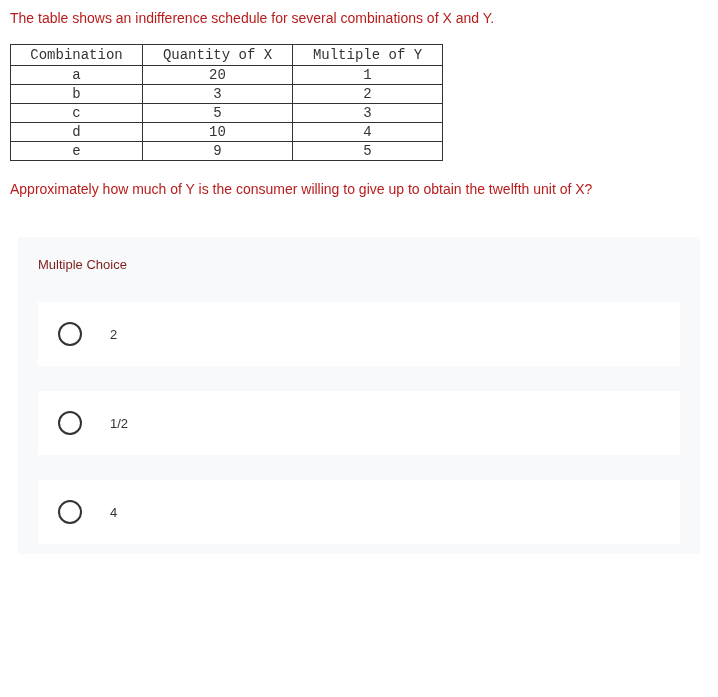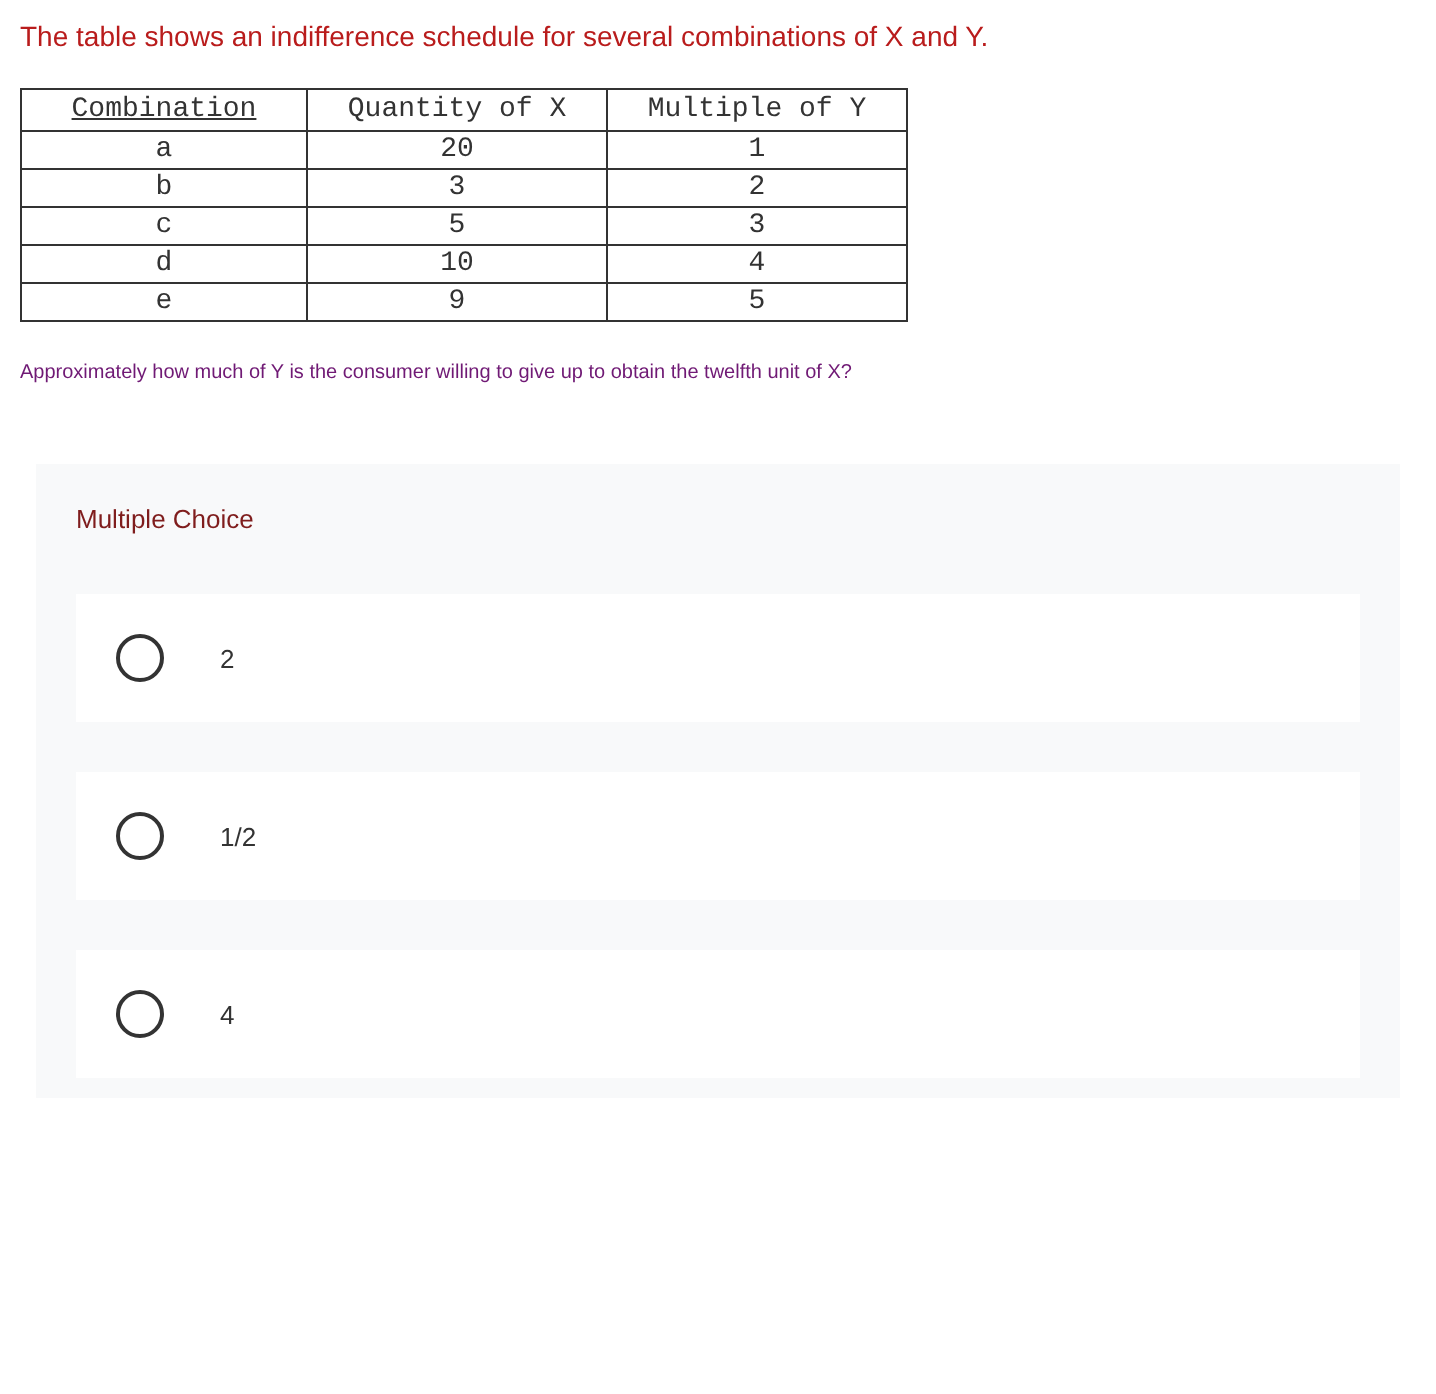--- a/index.html
+++ b/index.html
@@ -27,25 +27,25 @@
       font-family: "Courier New", Courier, monospace;
       font-size: 14px;
       text-align: center;
       padding: 1px 10px;
       border: 1px solid #333;
       font-weight: normal;
     }
     .data-table th {
       padding: 2px 12px;
     }
-    .col-combo { width: 143px; text-decoration: underline; }
+    .col-combo { width: 132px; }
     .col-qty { width: 150px; }
     .question-text {
-      font-size: 10px;
-      color: #701a75;
+      font-size: 14px;
+      color: #b91c1c;
       margin-bottom: 40px;
     }
     .answers-block {
       background: #f8f9fa;
       padding: 20px 20px 10px 20px;
       margin: 0 8px;
     }
     .section-label {
       font-size: 13px;
       color: #7f1d1d;

